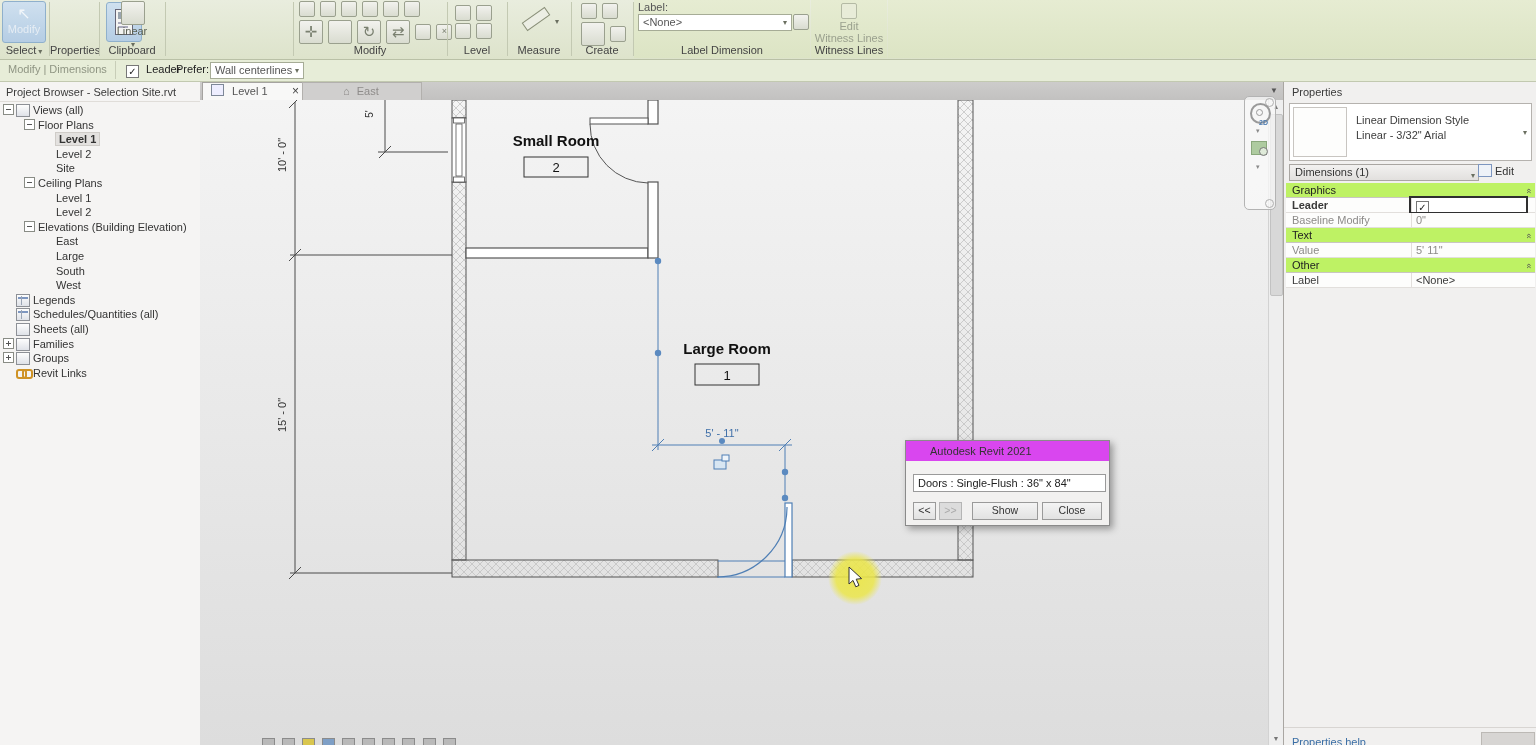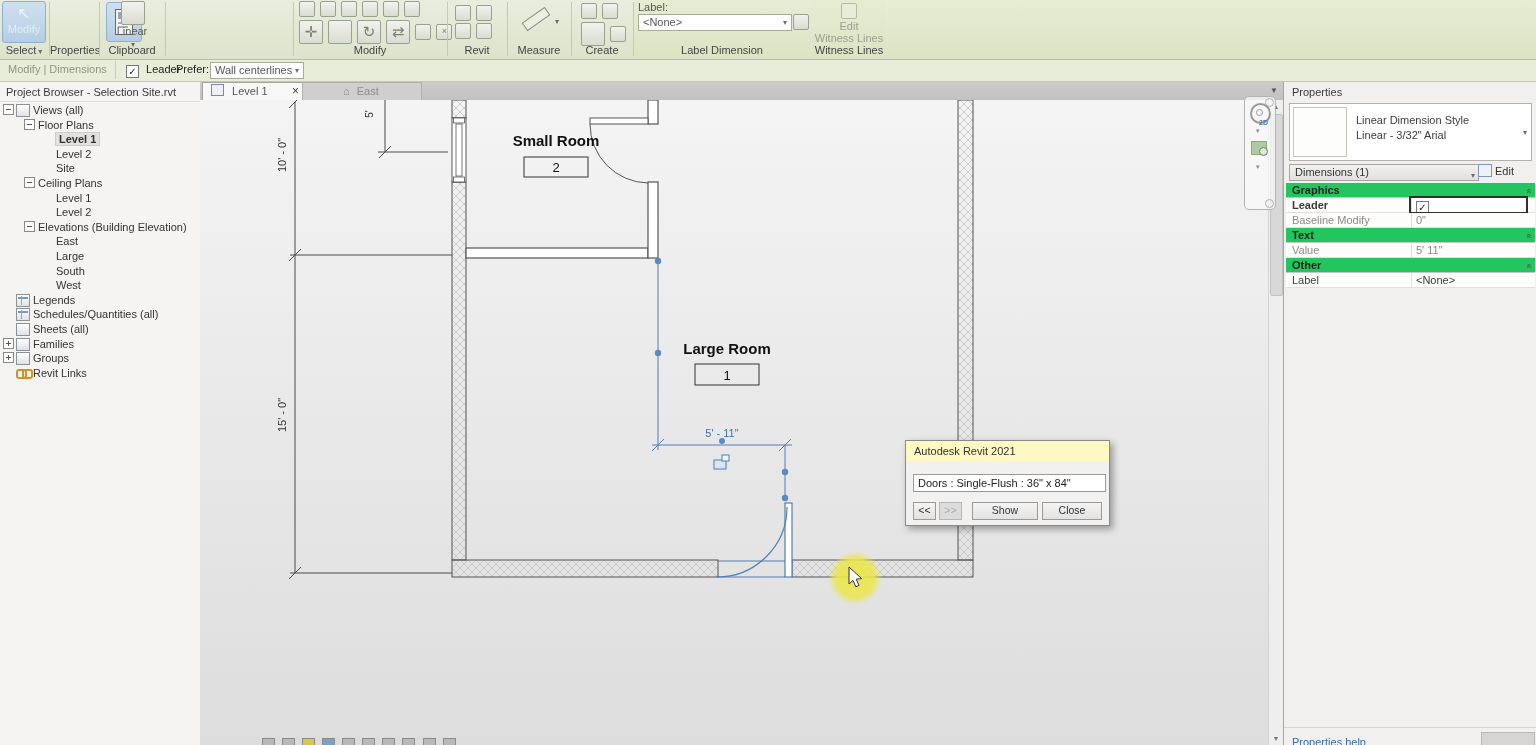--- a/index.html
+++ b/index.html
@@ -61,21 +61,21 @@
   .vtab{position:absolute;top:0;height:18px;line-height:17px;padding:0 8px;}
   .vtab.active{left:2px;width:88px;background:#f8f8f7;border:1px solid #a5a3a0;border-bottom:none;color:#555;}
   .vtab.inactive{left:102px;width:70px;background:#d0cfce;border:1px solid #b2b0ad;border-bottom:none;color:#8e8c8a;padding-left:40px;}
   .tabico{display:inline-block;width:11px;height:10px;border:1px solid #7e8898;background:#eef;vertical-align:-1px;margin-right:5px;}
   .tabx{float:right;color:#444;font-size:12px;margin-left:8px;cursor:default;}
   #canvas{position:absolute;left:200px;top:100px;width:1068px;height:645px;background:linear-gradient(#f4f4f4,#dddddd);overflow:hidden;}
   #planSVG{position:absolute;left:0;top:0;}
 
   
   #dlg{position:absolute;left:705px;top:340px;width:203px;height:84px;background:#f2f1f0;border:1px solid #8a8a8a;box-shadow:3px 3px 7px rgba(0,0,0,.35);z-index:6;}
-  #dlg .dtitle{height:20px;line-height:20px;padding-left:8px;background:#fef9c3;color:#333;}
+  #dlg .dtitle{height:20px;line-height:20px;padding-left:24px;background:#d946ef;color:#333;}
   #dlg .dmsg{position:absolute;left:7px;top:33px;width:187px;height:16px;line-height:16px;background:#fff;border:1px solid #9a9a9a;padding-left:4px;color:#222;}
   .dbtn{position:absolute;top:61px;height:16px;line-height:15px;text-align:center;background:linear-gradient(#f4f4f4,#e2e2e2);border:1px solid #9a9a9a;color:#333;font-size:10.5px;}
   .dbtn.disabled{color:#aaa;background:#dcdcdc;border-color:#b5b5b5;}
 
   
   #navbar{position:absolute;left:1244px;top:96px;width:30px;height:112px;border:1px solid #b3b3b3;border-radius:5px;background:rgba(248,248,248,.75);z-index:4;}
   .navwheel{position:absolute;left:5px;top:6px;width:17px;height:17px;border:2px solid #9a9a9a;border-radius:50%;}
   .navwheel:after{content:"";position:absolute;left:4px;top:4px;width:5px;height:5px;border:1px solid #9a9a9a;border-radius:50%;}
   .nav2d{position:absolute;left:14px;top:22px;font-size:7px;color:#4a7ab0;font-weight:bold;}
   .navdd{position:absolute;left:11px;font-size:7px;color:#8a8a8a;}
@@ -99,21 +99,21 @@
   #typesel .tname{position:absolute;left:66px;top:10px;color:#3c3c3c;}
   #typesel .tdesc{position:absolute;left:66px;top:25px;color:#3c3c3c;}
   #typesel .dd{position:absolute;right:4px;top:24px;}
   #selrow{position:absolute;left:5px;top:82px;width:243px;height:17px;}
   #dimsel{position:absolute;left:0;top:0;width:183px;height:15px;background:linear-gradient(#f2f1f0,#e2e0de);border:1px solid #a9a6a2;line-height:15px;padding-left:5px;color:#333;}
   #dimsel .dd{position:absolute;right:3px;top:3px;}
   #edittype{position:absolute;left:189px;top:-1px;width:58px;height:17px;line-height:16px;color:#333;}
   .et-ico{display:inline-block;width:12px;height:11px;border:1px solid #7d96c0;background:#eef2f8;vertical-align:-2px;margin-right:3px;}
   .ptable{position:absolute;left:2px;top:101px;width:249px;}
   .prow{position:relative;height:14px;line-height:14px;border-bottom:1px solid #e2dfdc;background:#fdfdfc;}
-  .prow.sect{background:#22c55e;font-weight:bold;color:#222;border-bottom:1px solid #c9c6c2;}
+  .prow.sect{background:#bef264;font-weight:normal;color:#222;border-bottom:1px solid #c9c6c2;}
   .prow .pl{position:absolute;left:6px;}
   .prow .pv{position:absolute;left:125px;width:110px;border-left:1px solid #e2dfdc;padding-left:4px;height:14px;}
   .prow .chev{position:absolute;right:4px;top:1px;display:inline-block;transform:rotate(90deg);color:#555;font-size:9px;}
   .gray{color:#8d8b89;}
   .selcell{outline:2px solid #2f2f2f;background:#fff;}
   #props .help{position:absolute;left:8px;top:654px;color:#3a6ea5;text-decoration:underline;}
   #props .applybtn{position:absolute;left:197px;top:650px;width:52px;height:12px;background:#d7d5d3;border:1px solid #bcb9b5;}
   #props hr.sep{position:absolute;left:0;top:645px;width:253px;border:none;border-top:1px solid #d8d5d2;margin:0;}
 </style>
 </head>
@@ -172,21 +172,21 @@
 
     <div class="panel" style="left:448px;width:58px;">
       <div style="position:absolute;left:6px;top:4px;">
         <span class="ibox"></span>
         <span class="ibox"></span>
       </div>
       <div style="position:absolute;left:6px;top:22px;">
         <span class="ibox"></span>
         <span class="ibox"></span>
       </div>
-      <div class="plabel">Revit</div>
+      <div class="plabel">Level</div>
     </div>
     <div class="psep" style="left:507px;"></div>
 
     <div class="panel" style="left:508px;width:62px;">
       <div style="position:absolute;left:14px;top:14px;">
         <span class="ruler-icon"></span>
         <span class="dd">▾</span>
       </div>
       <div class="plabel">Measure</div>
     </div>

